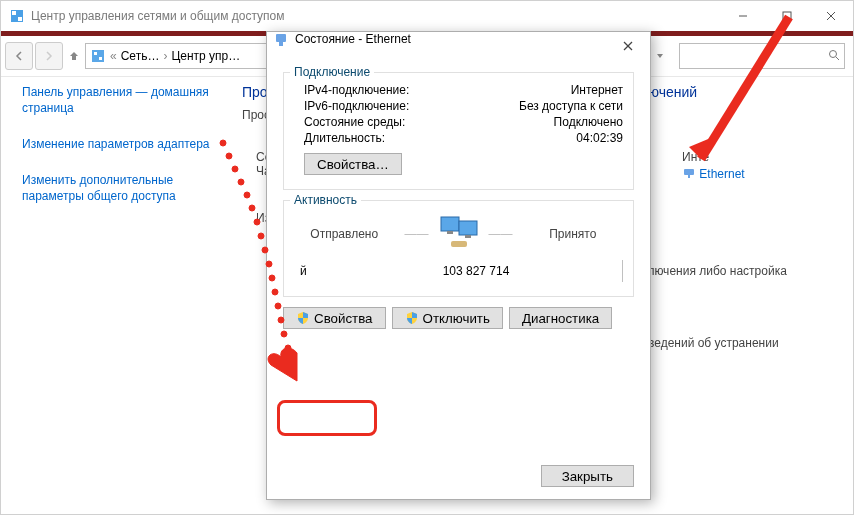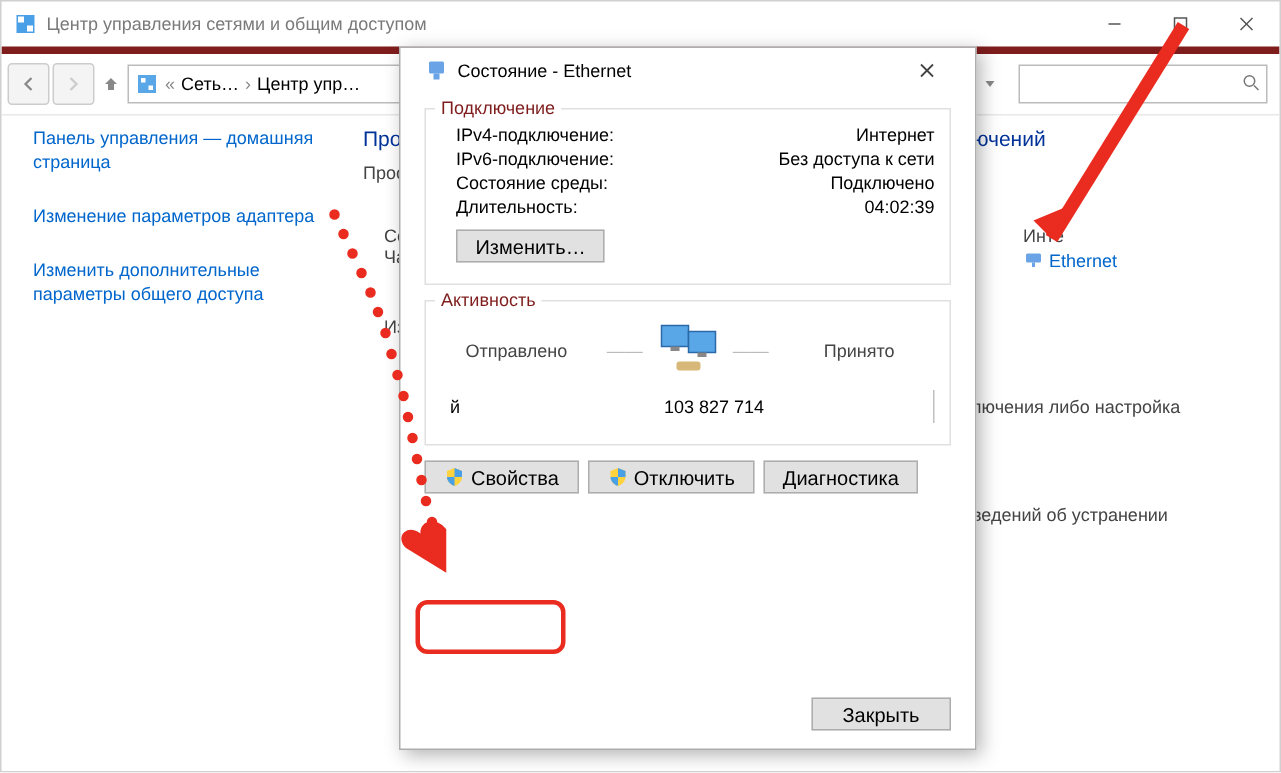--- a/index.html
+++ b/index.html
@@ -25,29 +25,29 @@
   .sidebar{width:200px;padding:16px 12px 8px 20px}
   .sideitem{color:#0066cc;margin:0 0 20px 0;line-height:16px;cursor:pointer}
   .main{flex:1;padding:10px 16px 0 8px;position:relative}
   .heading{color:#003399;font-size:14px;margin:6px 0 8px 0}
   .subtxt{color:#444;margin-bottom:14px}
   .netlink{color:#0066cc;cursor:pointer}
   .faint{color:#444}
   .changeicon{display:inline-block;vertical-align:middle}
   
   .dialog{position:absolute;left:265px;top:30px;width:383px;height:467px;background:#fff;border:1px solid #adadad;box-shadow:3px 3px 12px rgba(0,0,0,.3)}
-  .dtitle{height:30px;display:flex;align-items:center;padding:0 16px}
+  .dtitle{height:30px;display:flex;padding:0 6px}
   .dtitle .dicon{width:16px;height:16px;margin-right:6px}
   .dtitle .dtxt{flex:1;color:#000}
   .dtitle .dclose{width:32px;height:28px;display:flex;align-items:center;justify-content:center;color:#444}
   .tabrow{height:26px;display:flex;align-items:flex-end;border-bottom:1px solid #d0d0d0;padding:0 6px}
   .tab{border:1px solid #d0d0d0;border-bottom:1px solid #fff;background:#fff;height:22px;padding:2px 12px 0;border-radius:2px 2px 0 0;position:relative;top:1px}
   .dbody{padding:10px 16px 10px 16px}
   .group{border:1px solid #e0e0e0;padding:8px 10px 14px;margin-bottom:10px;position:relative}
-  .group .legend{position:absolute;top:-8px;left:6px;background:#fff;padding:0 4px;color:#7f1d1d}
+  .group .legend{position:absolute;top:-8px;left:6px;background:#fff;padding:0 4px;color:#0c4a6e}
   .kv{display:flex;margin:2px 0}
   .kv .k{flex:1}
   .kv .v{text-align:right}
   .btn{background:#e1e1e1;border:1px solid #adadad;padding:2px 12px;height:22px;display:inline-flex;align-items:center;gap:4px;cursor:pointer}
   .btnrow{display:flex;gap:6px;margin-top:2px}
   .shield{width:14px;height:14px}
   .actcenter{display:flex;align-items:center;justify-content:center;gap:10px;margin:6px 0 8px}
   .actlbl{flex:1;text-align:center;color:#444}
   .statsrow{display:flex;align-items:center;margin-top:4px}
   .statsrow .l,.statsrow .r{flex:1;text-align:center}
@@ -216,21 +216,21 @@
           <div class="kv">
               <span class="k">Состояние среды:</span>
               <span class="v">Подключено</span>
             </div>
           <div class="kv">
               <span class="k">Длительность:</span>
               <span class="v">04:02:39</span>
             </div>
         </div>
         <div style="margin-top:8px;margin-left:10px">
-          <button class="btn">Изменить…</button>
+          <button class="btn">Свойства…</button>
         </div>
       </div>
 
       <div class="group">
         <div class="legend">Активность</div>
         <div class="actcenter">
           <span class="actlbl">Отправлено</span>
           <span style="color:#bbb">——</span>
           <span><svg width="40" height="34">
                 <rect x="2" y="2" width="18" height="14" fill="#5aa7e8" stroke="#2b6aa8"></rect>

